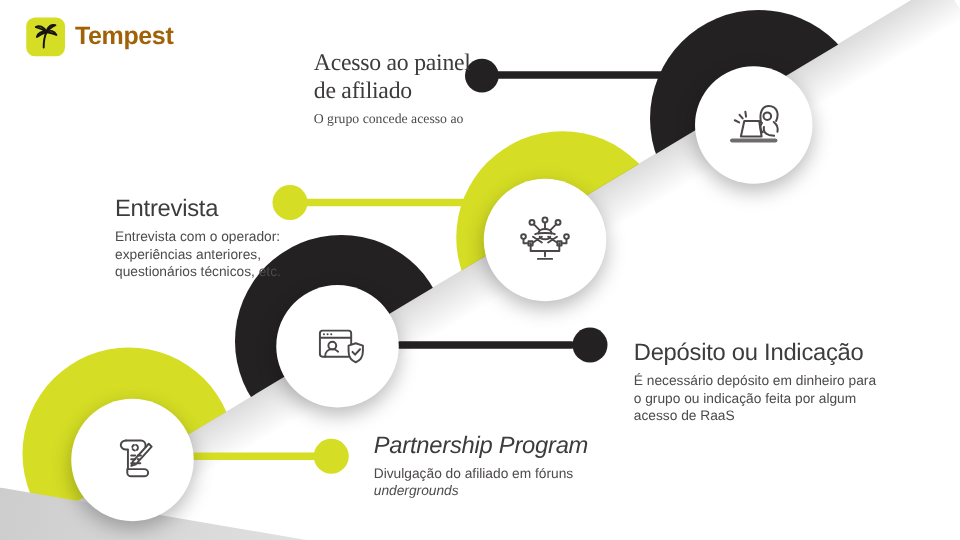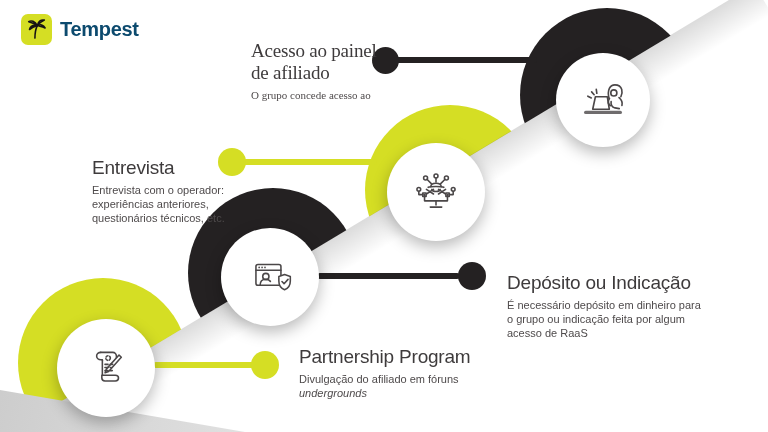--- a/index.html
+++ b/index.html
@@ -37,32 +37,32 @@
     display:flex;align-items:center;justify-content:center;
     box-shadow:0 6px 16px rgba(0,0,0,0.28);}
   .ic1{left:57px;top:319px;width:98px;height:98px;}
   .ic2{left:221px;top:228px;width:98px;height:98px;}
   .ic3{left:387px;top:143px;width:98px;height:98px;}
   .ic4{left:556px;top:53px;width:94px;height:94px;}
   .icon-circle svg{display:block;}
   
   .step-text{position:absolute;z-index:7;}
   .step-title{font-size:19px;line-height:22px;color:var(--heading);letter-spacing:-0.2px;}
-  .step-title.italic{}
+  .step-title.italic{font-style:italic;}
   .step-desc{margin-top:4px;font-size:11px;line-height:14px;color:var(--body);}
   .desc-line.italic{font-style:italic;}
   .tb-acesso{left:251px;top:40px;width:190px;font-family:Liberation Serif, serif;}
   .tb-entrevista{left:92px;top:157px;width:190px;}
   .tb-deposito{left:507px;top:272px;width:220px;}
   .tb-partnership{left:299px;top:346px;width:210px;}
   
   .logo{position:absolute;left:21px;top:14px;z-index:8;display:flex;align-items:center;gap:8px;}
   .logo-mark{width:31px;height:31px;border-radius:7px;background:var(--lime);
     display:flex;align-items:center;justify-content:center;}
-  .logo-text{font-size:20px;font-weight:bold;color:#0c4a6e;letter-spacing:-0.3px;text-align:right;}
+  .logo-text{font-size:20px;font-weight:bold;color:#a16207;letter-spacing:-0.3px;text-align:right;}
 </style>
 </head>
 <body>
 
 <div class="slide">
 
   <div class="circles-layer">
     <div class="big-circle lime bc1"></div>
     <div class="big-circle dark bc2"></div>
     <div class="big-circle lime bc3"></div>

